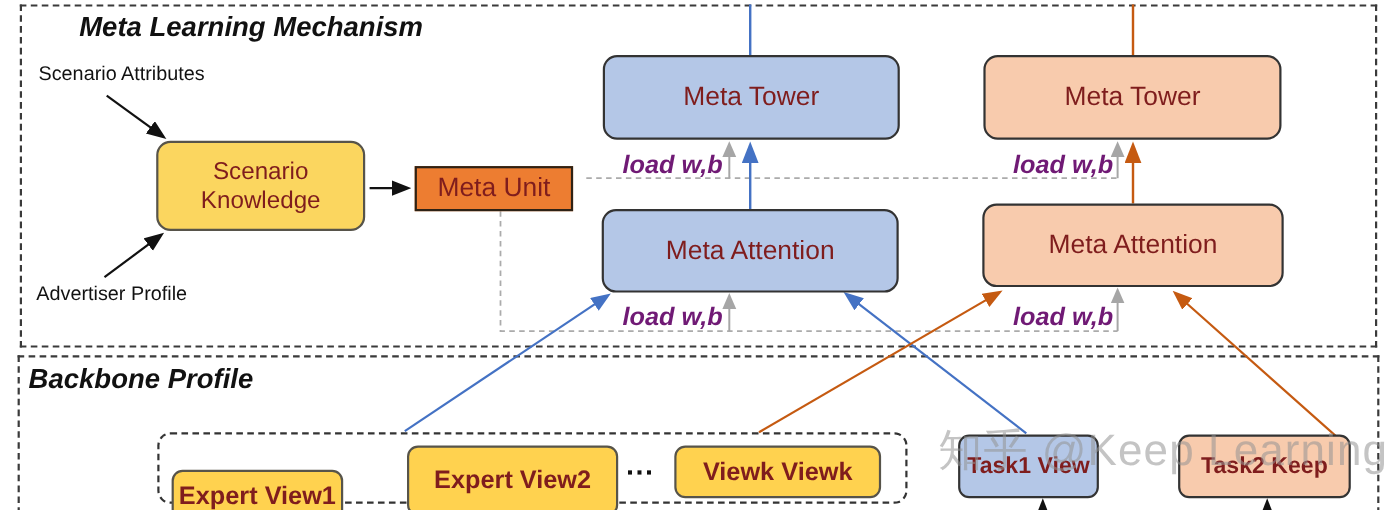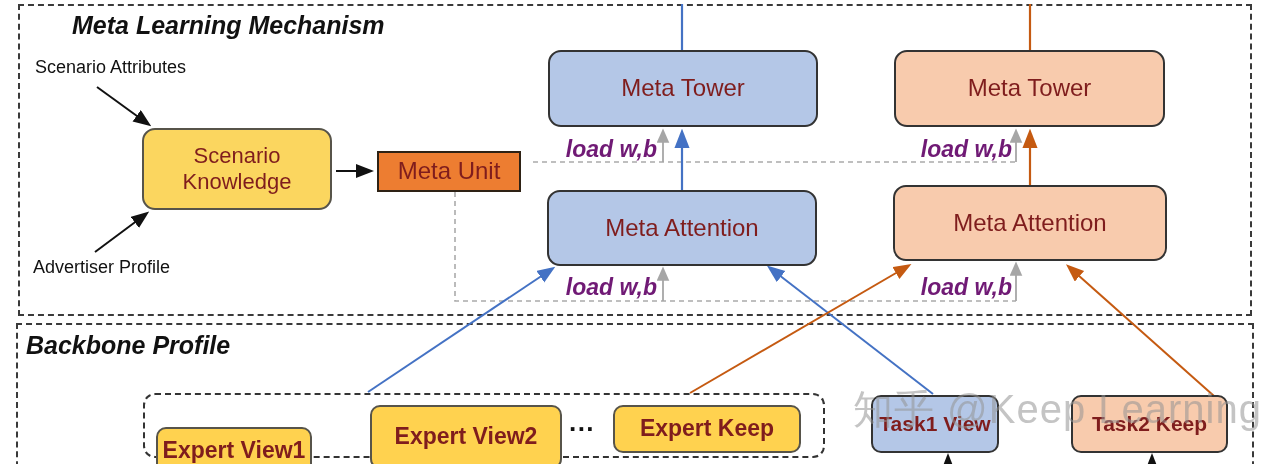--- a/index.html
+++ b/index.html
@@ -97,20 +97,20 @@
 
   <div class="loadwb" style="left:557px;top:136px;">load w,b</div>
   <div class="loadwb" style="left:912px;top:136px;">load w,b</div>
   <div class="loadwb" style="left:557px;top:274px;">load w,b</div>
   <div class="loadwb" style="left:912px;top:274px;">load w,b</div>
 
   <div class="expert-container" style="left:143px;top:393px;width:682px;height:65px;"></div>
   <div class="node gold" style="left:156px;top:427px;width:156px;height:48px;">Expert View1</div>
   <div class="node gold" style="left:370px;top:405px;width:192px;height:64px;">Expert View2</div>
   <div class="dots" style="left:569px;top:414px;">···</div>
-  <div class="node gold" style="left:613px;top:405px;width:188px;height:48px;">Expert Keep</div>
+  <div class="node gold" style="left:613px;top:405px;width:188px;height:48px;">Viewk Viewk</div>
 
   <div class="node bluebox taskbox" style="left:871px;top:395px;width:128px;height:58px;">Task1 View</div>
   <div class="node peachbox taskbox" style="left:1071px;top:395px;width:157px;height:58px;">Task2 Keep</div>
 
   <div class="watermark">知乎 @Keep Learning</div>
 
 </div>
 
 </body></html>

